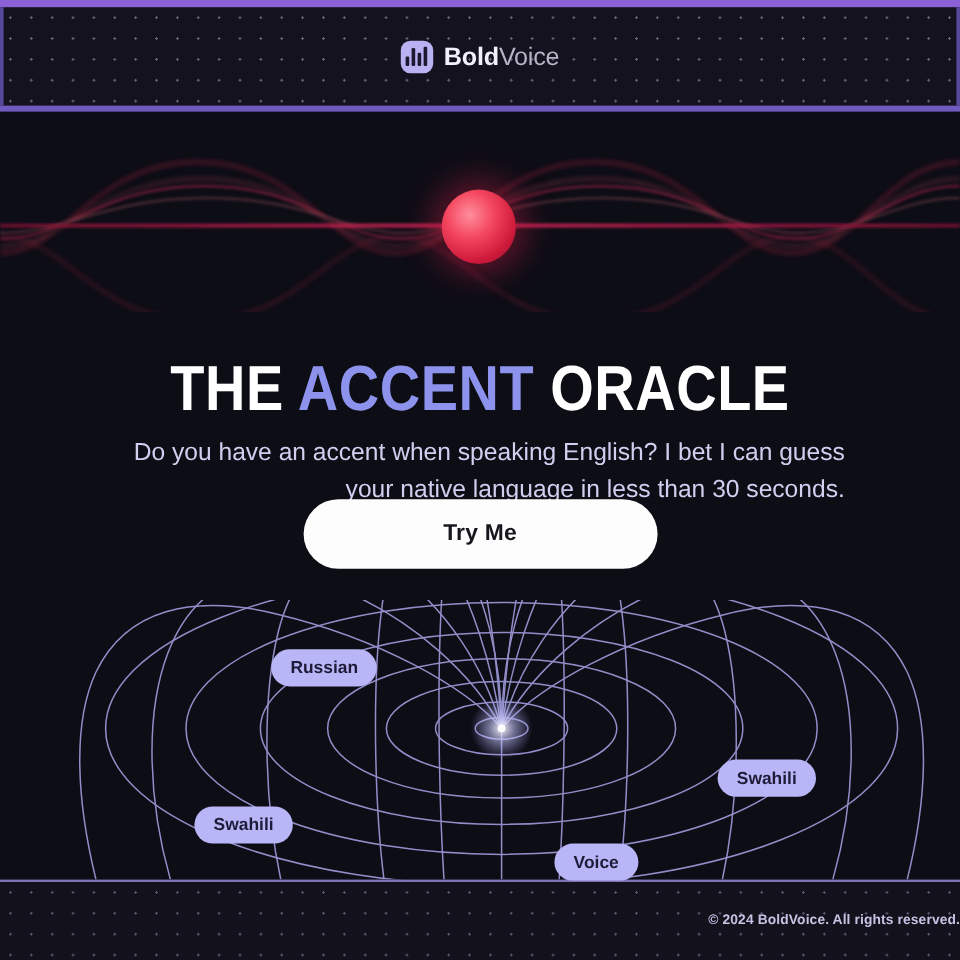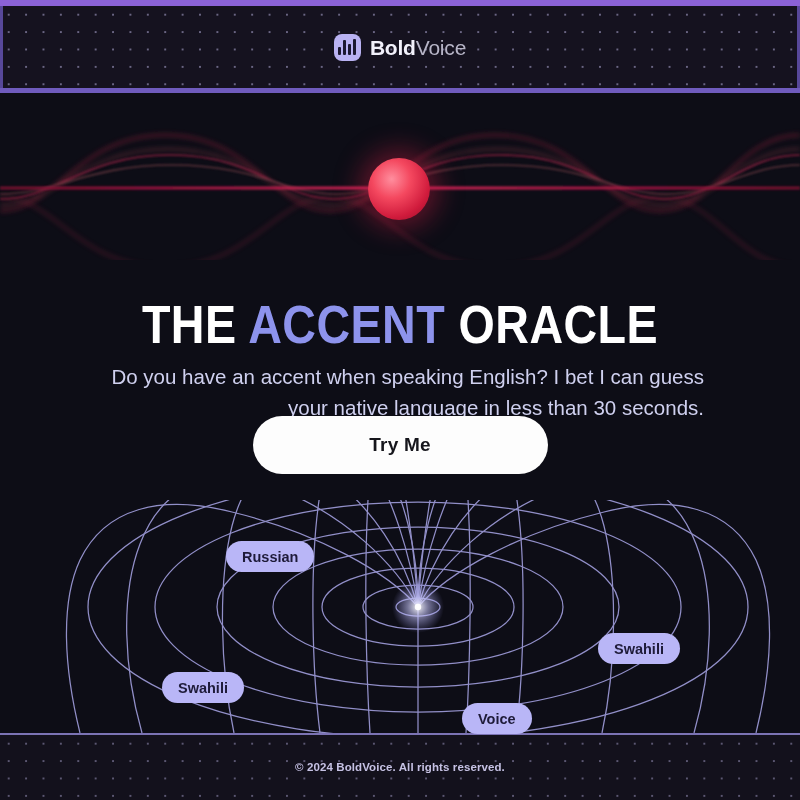--- a/index.html
+++ b/index.html
@@ -186,21 +186,21 @@
     background:
       radial-gradient(circle, rgba(170,164,208,0.48) 0.9px, transparent 1.1px) 0 0 / 17.4px 17.4px,
       #13111c;
     border-top: 2px solid #7b73b4;
     box-sizing: border-box;
   }
   #footer-text {
     position: absolute;
     left: 0; right: 0;
     top: 26px;
-    text-align: center;
+    text-align: right;
     font-size: 11.5px;
     font-weight: 600;
     color: #c6c2e4;
     letter-spacing: 0.1px;
   }
 </style>
 </head>
 <body>
 
 <div id="stage">

